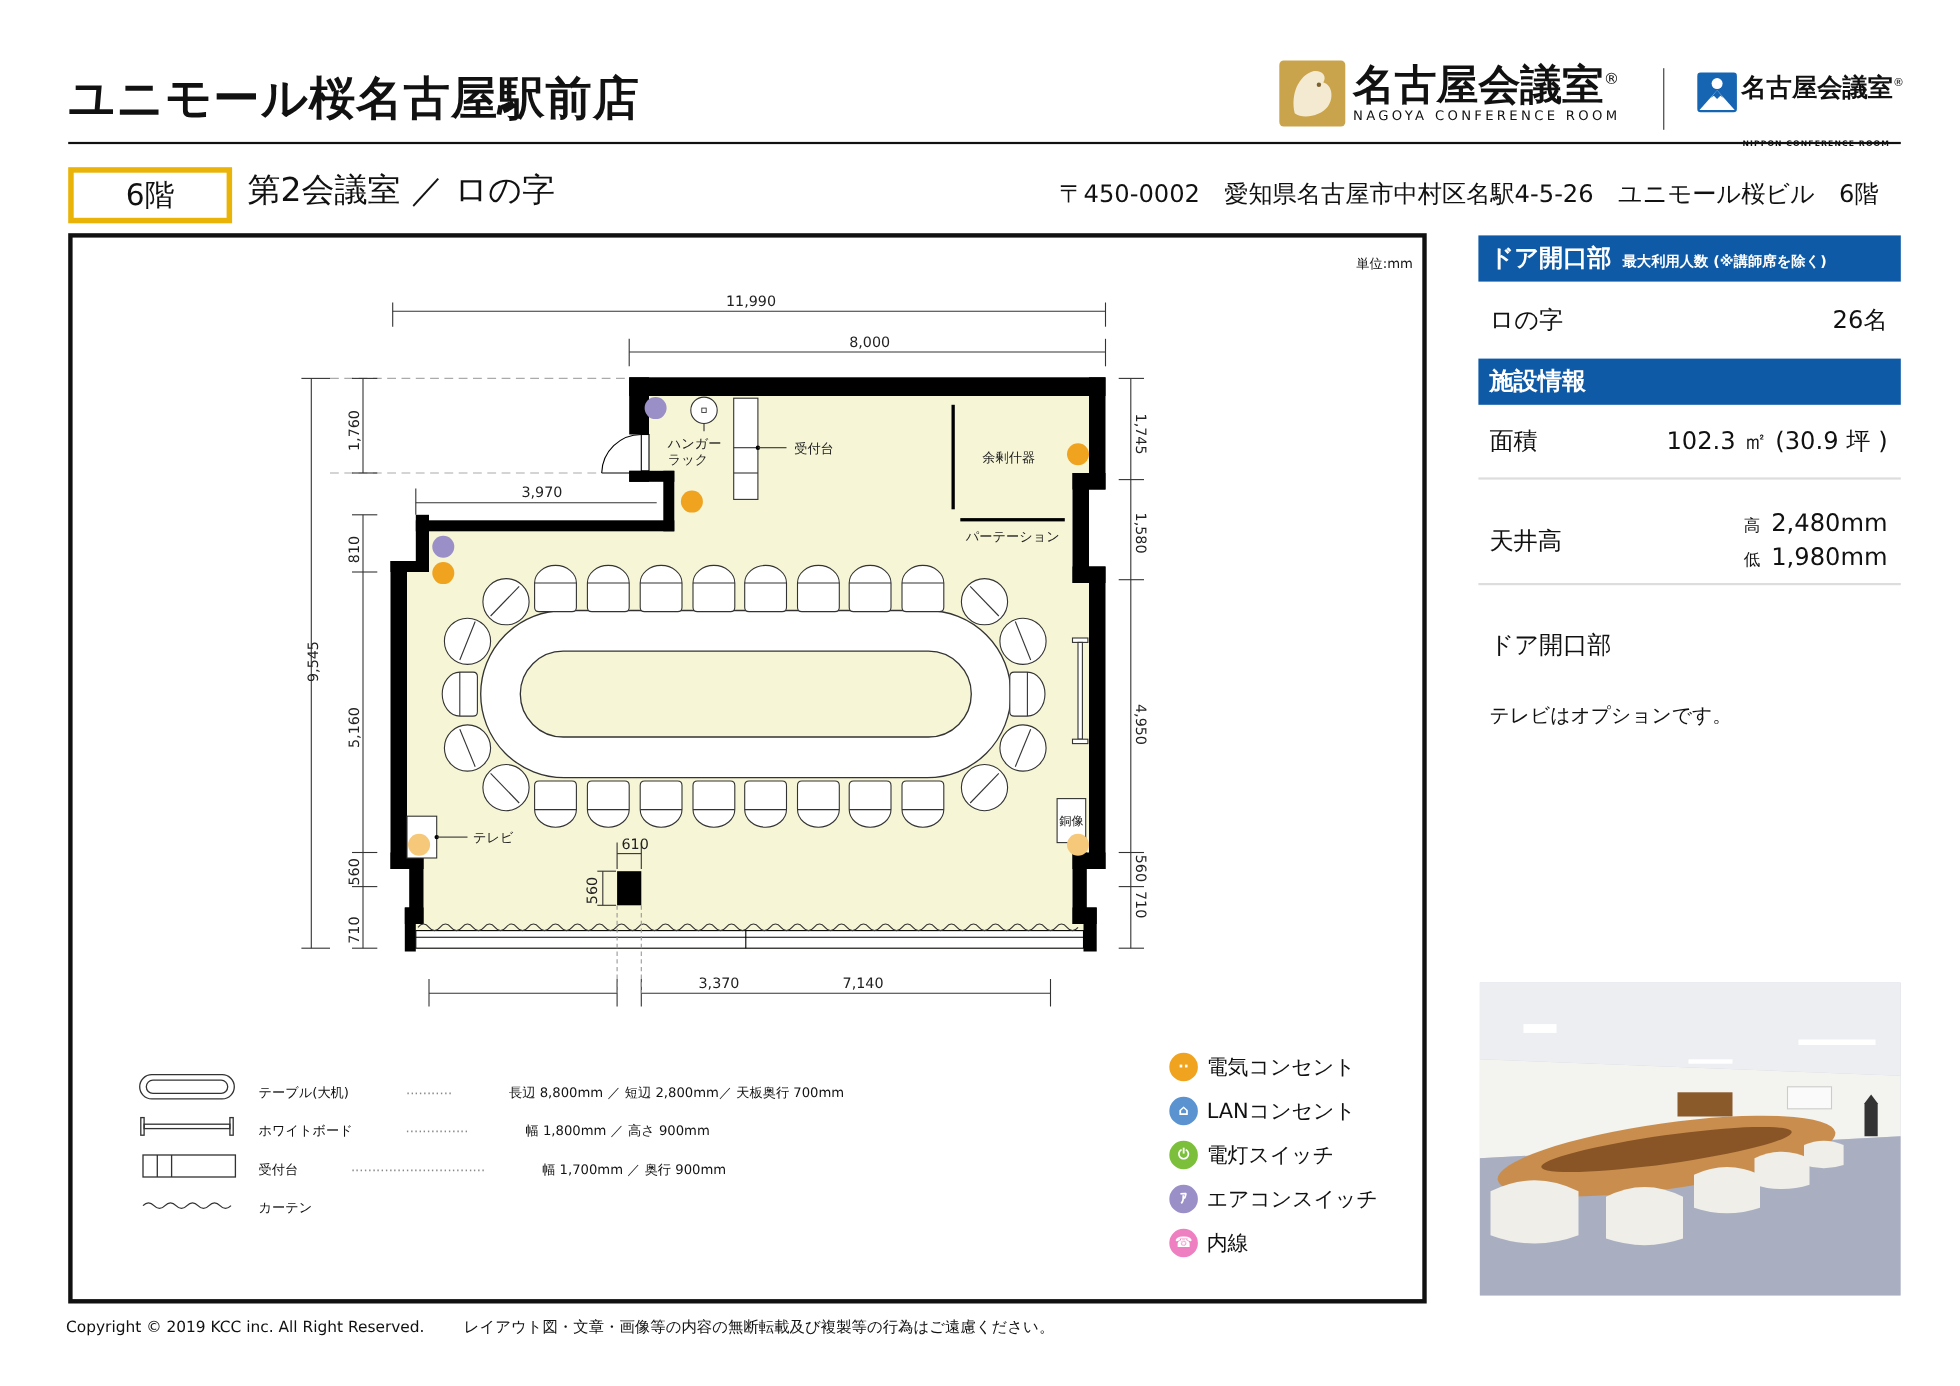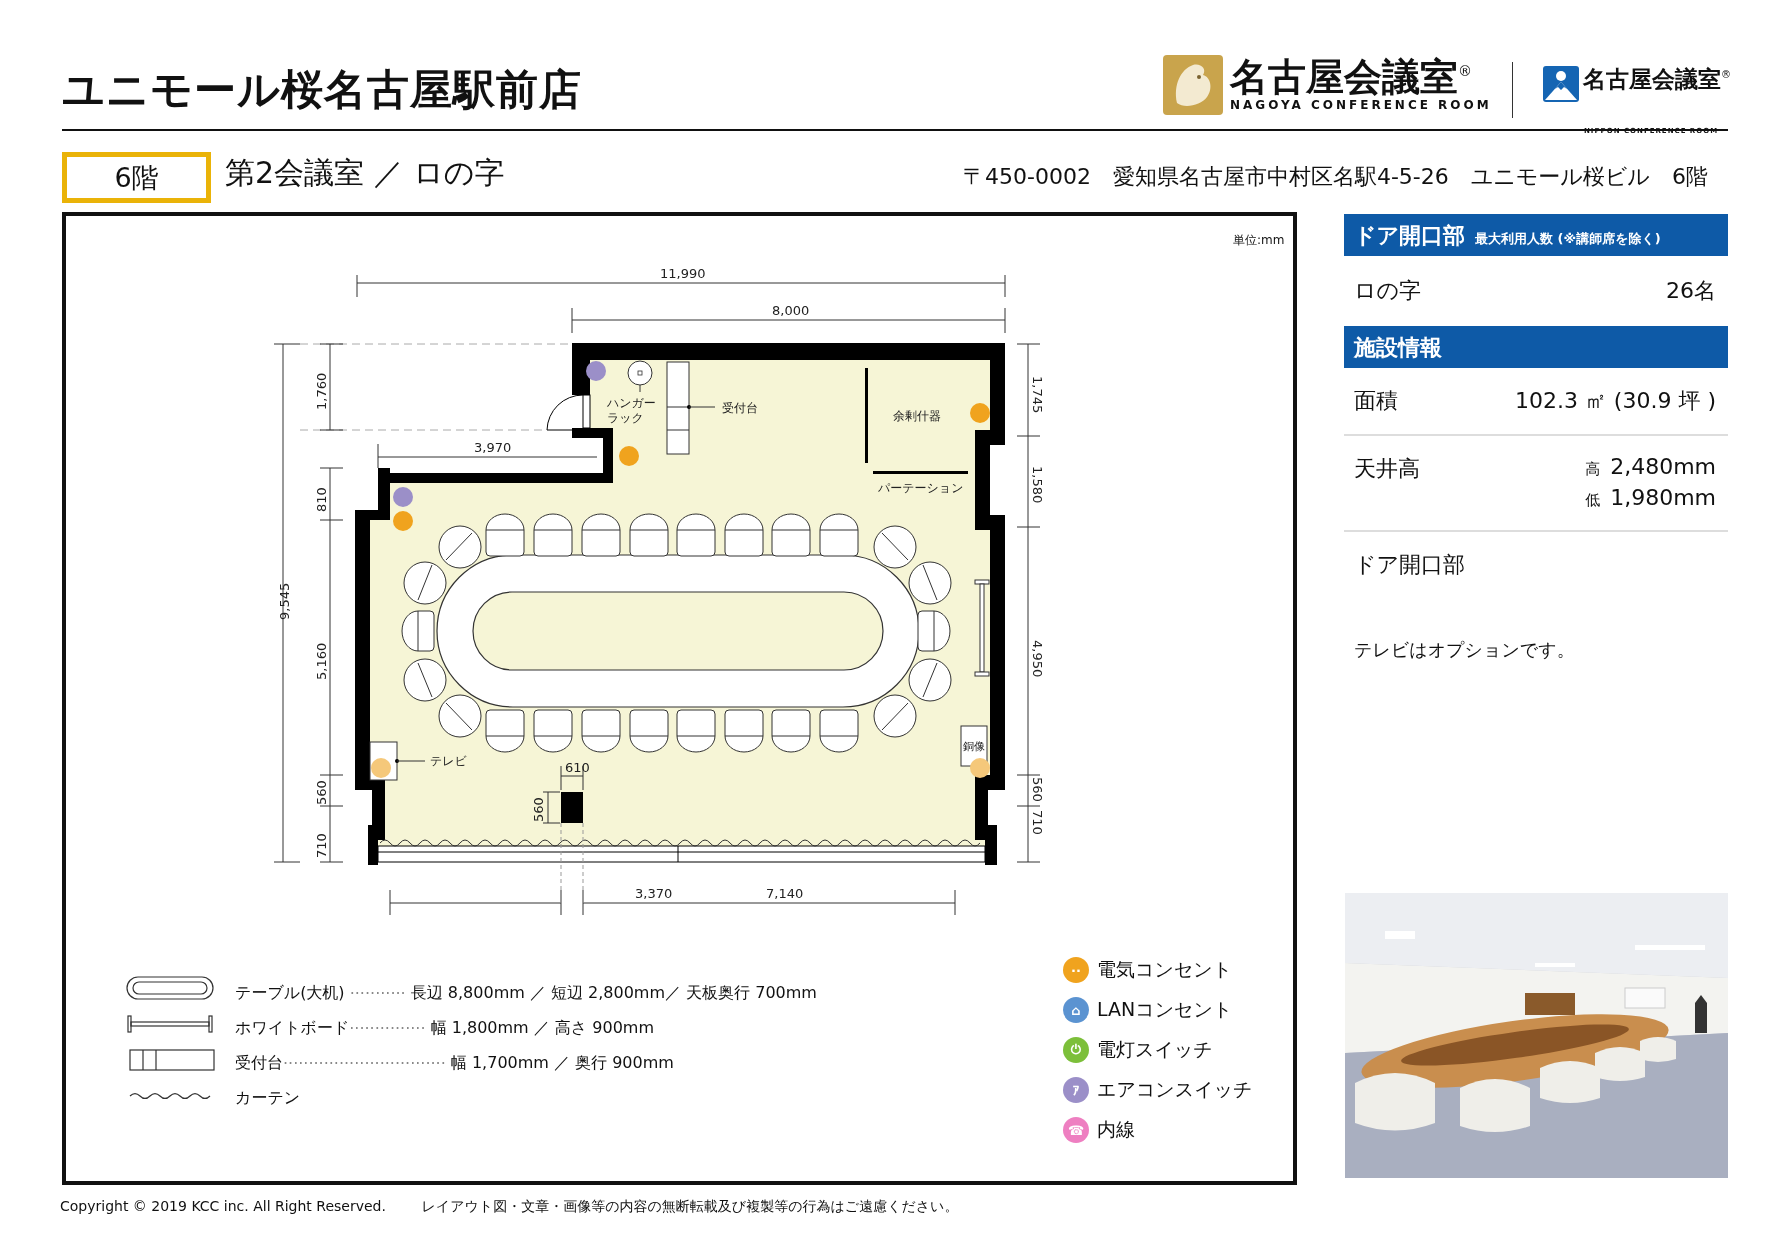--- a/index.html
+++ b/index.html
@@ -2,40 +2,40 @@
 <html><head>
 <meta charset="utf-8">
 <style>
   html,body{margin:0;padding:0;background:#fff;}
   body{width:1782px;height:1260px;position:relative;overflow:hidden;font-family:"DejaVu Sans","Liberation Sans",sans-serif;color:#111;}
   .abs{position:absolute;}
   .title{left:62px;top:62px;font-size:42px;font-weight:bold;letter-spacing:1px;}
   .hr-top{left:62px;top:129px;width:1666px;height:2px;background:#111;}
   .logo1{left:1163px;top:55px;width:60px;height:60px;background:#c9a44c;border-radius:4px;}
   .logo1-jp{left:1230px;top:52px;font-size:38px;font-weight:bold;}
-  .logo1-en{left:1230px;top:98px;font-size:12px;font-weight:bold;letter-spacing:3px;}
+  .logo1-en{left:1230px;top:98px;font-size:12px;font-weight:normal;letter-spacing:3px;}
   .logo-sep{left:1512px;top:62px;width:1px;height:56px;background:#333;}
   .logo2{left:1543px;top:66px;width:36px;height:36px;background:#1565b3;border-radius:3px;overflow:hidden;}
   .logo2-jp{left:1583px;top:64px;font-size:23px;font-weight:bold;}
   .logo2-en{left:1584px;top:94px;font-size:7px;font-weight:bold;letter-spacing:1px;margin-top:33px;}
   .floor-box{left:62px;top:152px;width:139px;height:41px;border:5px solid #eab308;text-align:center;font-size:27px;line-height:42px;}
   .room-name{left:225px;top:153px;font-size:30px;}
   .address{left:963px;top:162px;font-size:22px;white-space:pre;}
   .frame{left:62px;top:212px;width:1227px;height:965px;border:4px solid #111;}
   .unit{left:1233px;top:232px;font-size:12px;}
   .panel{left:1344px;top:214px;width:384px;}
   .bar{background:#0e5aa7;color:#fff;font-weight:bold;height:42px;line-height:44px;padding-left:10px;font-size:22px;}
   .bar small{font-size:13px;margin-left:10px;}
-  .row{display:flex;justify-content:space-between;padding:0 12px 0 10px;font-size:22px;}
+  .row{display:flex;justify-content:space-between;padding:0 12px 0 10px;font-size:22px;align-items:center;}
   .divider{height:2px;background:#ddd;}
   .kv{font-size:22px;text-align:right;}
   .kv span.k{font-size:15px;margin-right:10px;}
   .note{font-size:18px;padding:14px 10px;}
   .photo{left:1345px;top:893px;width:383px;height:285px;overflow:hidden;}
-  .legend-row{font-size:16px;display:flex;align-items:center;white-space:pre;}
+  .legend-row{font-size:12px;display:flex;align-items:center;white-space:pre;gap:48px;}
   .icon-legend{font-size:19px;display:flex;align-items:center;height:40px;}
   .icon-legend .dot{width:26px;height:26px;border-radius:50%;margin-right:8px;display:flex;align-items:center;justify-content:center;color:#fff;font-size:13px;font-weight:bold;}
   .footer{left:60px;top:1198px;font-size:14px;white-space:pre;}
   .dimtxt{font-family:"DejaVu Sans",sans-serif;font-size:13px;fill:#222;}
   .lbl{font-family:"DejaVu Sans",sans-serif;font-size:12px;fill:#222;}
 </style>
 </head>
 <body>
 
 <div class="abs title">ユニモール桜名古屋駅前店</div>

